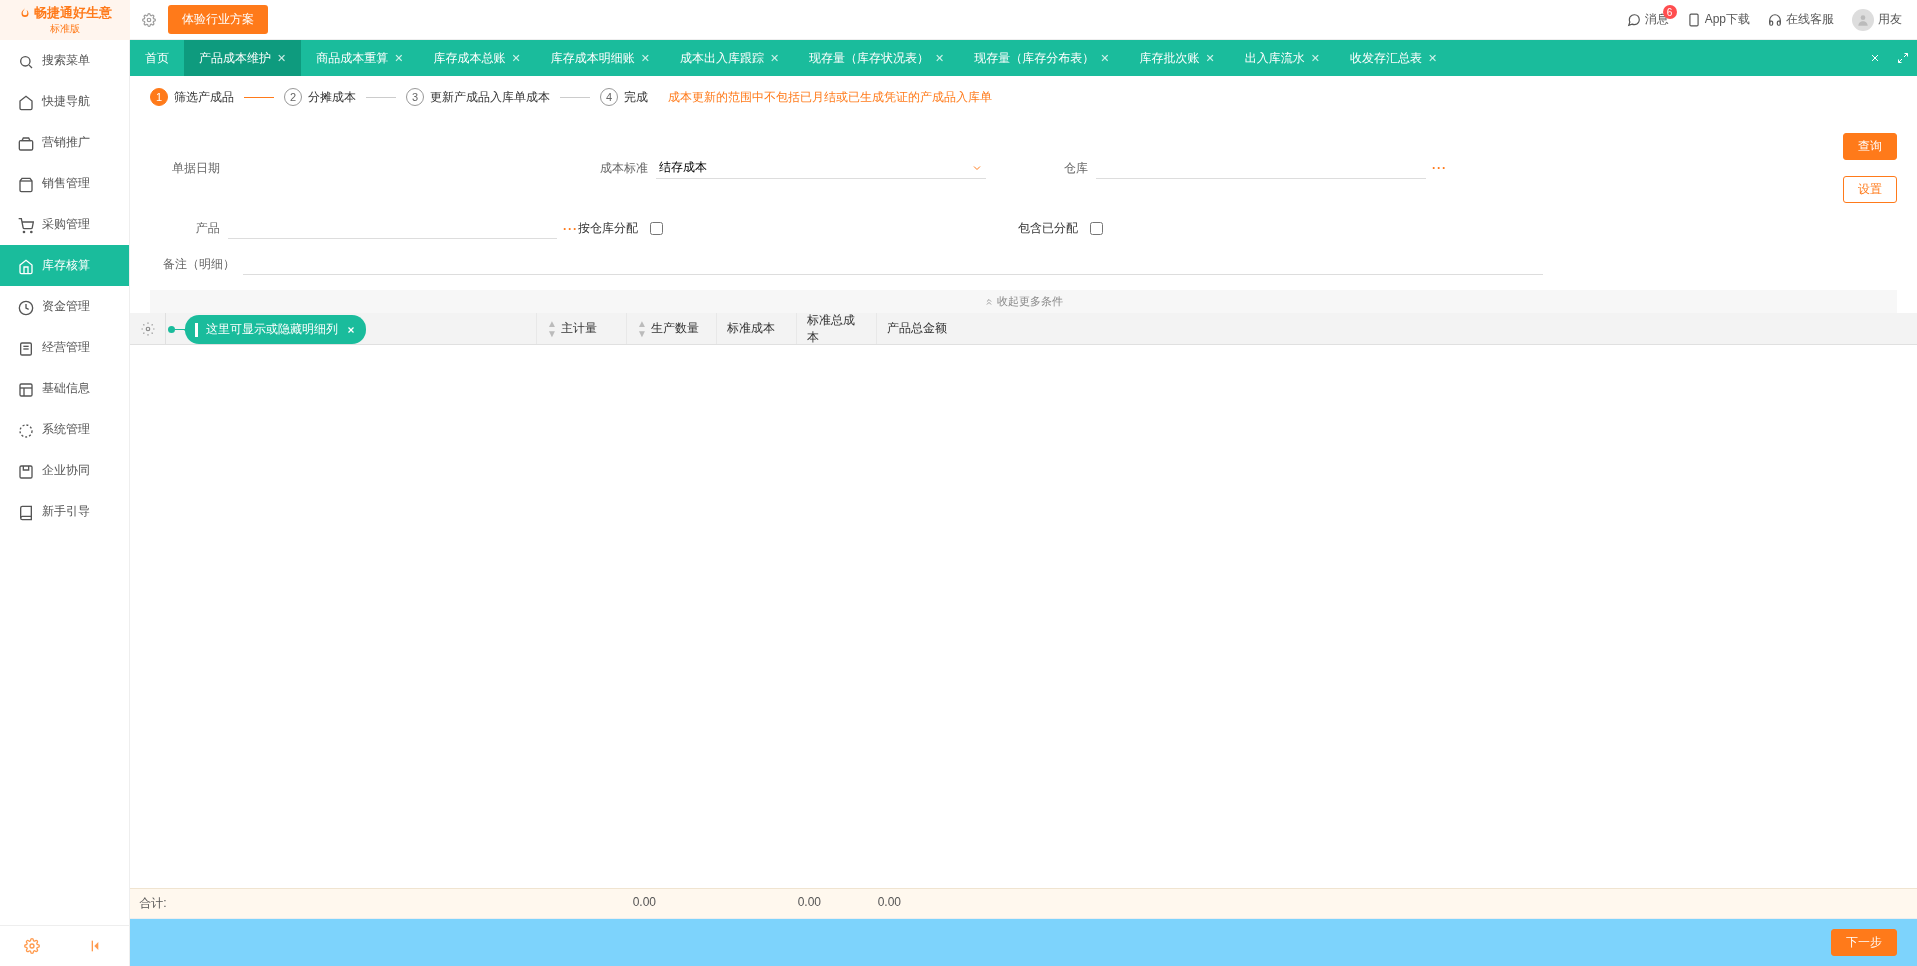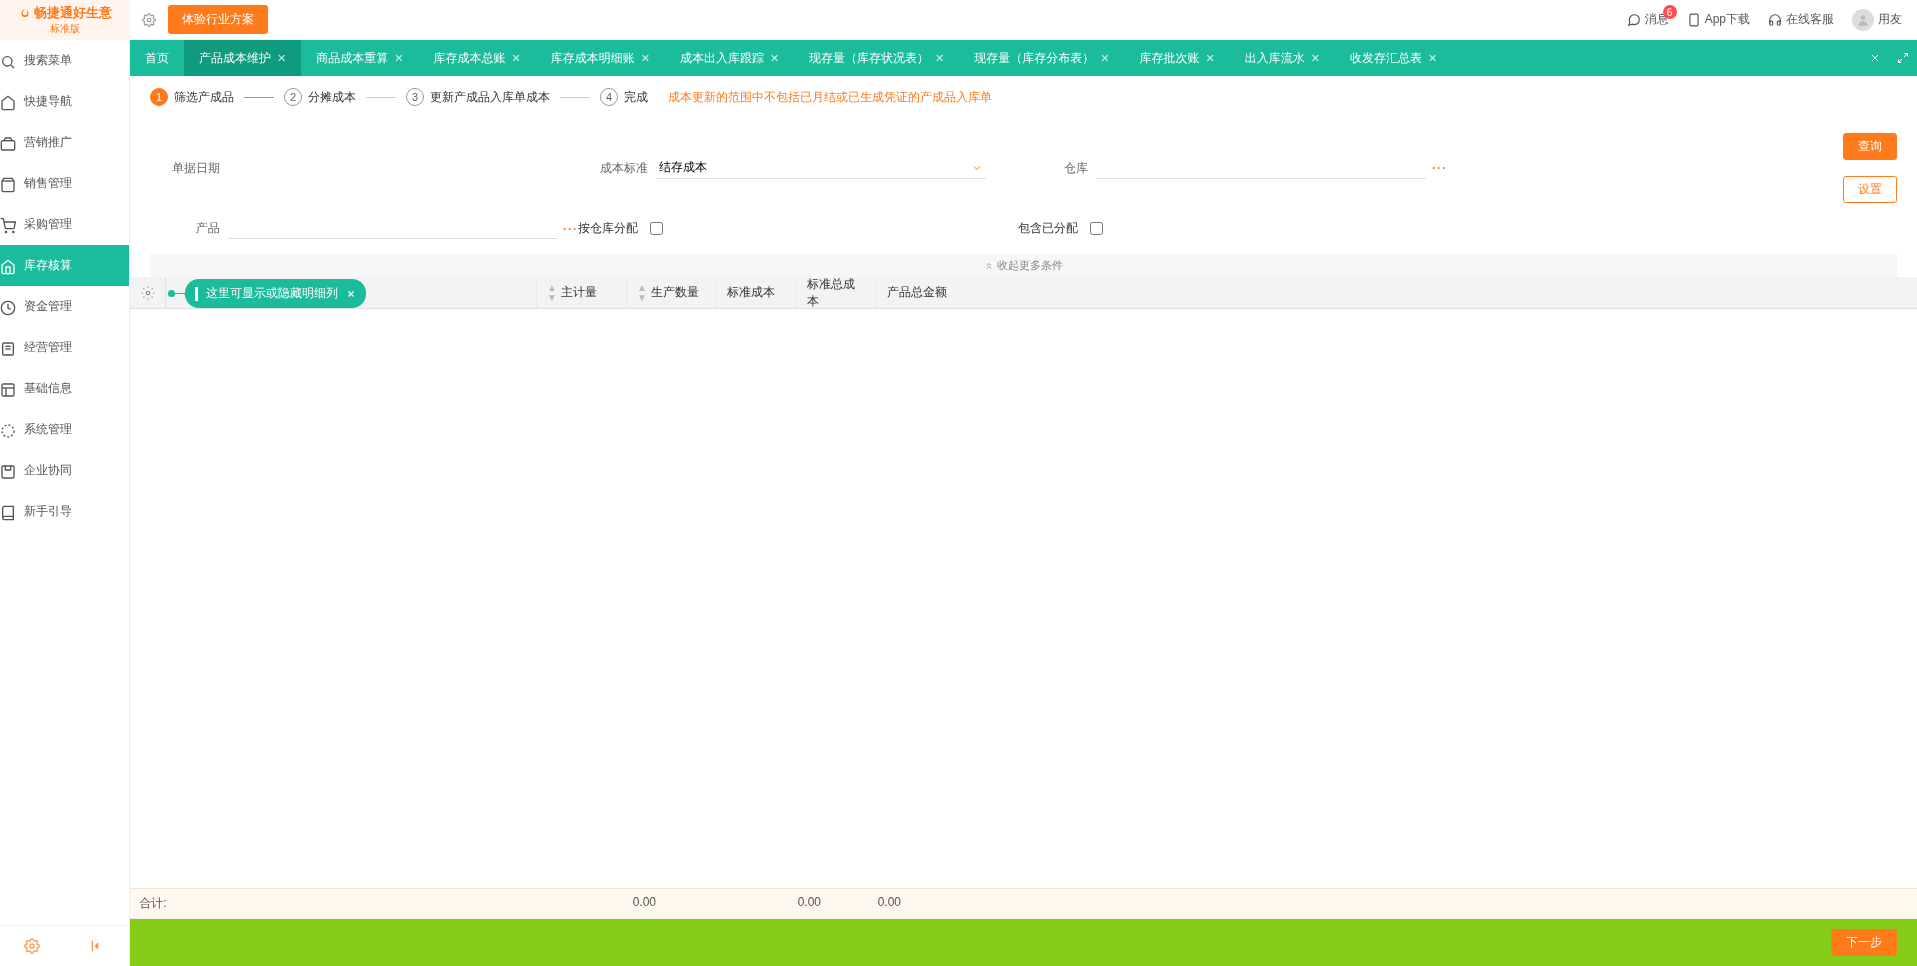--- a/index.html
+++ b/index.html
@@ -16,21 +16,21 @@
 .experience-btn { background: #ff7a1a; color: #fff; border: none; padding: 6px 14px; border-radius: 3px; cursor: pointer; font-size: 12px; }
 .top-right { margin-left: auto; display: flex; align-items: center; gap: 18px; padding-right: 15px; }
 .top-right-item { display: flex; align-items: center; gap: 4px; color: #555; cursor: pointer; position: relative; }
 .badge { position: absolute; top: -6px; right: -8px; background: #ff4d4f; color: #fff; border-radius: 8px; min-width: 14px; height: 14px; font-size: 10px; display: flex; align-items: center; justify-content: center; padding: 0 2px; }
 .avatar { width: 22px; height: 22px; border-radius: 50%; background: #ddd; display: flex; align-items: center; justify-content: center; }
 
 
 .app-layout { display: flex; height: calc(100vh - 40px); }
 .sidebar { width: 130px; background: #fff; border-right: 1px solid #eee; display: flex; flex-direction: column; }
 .sidebar-items { flex: 1; }
-.sidebar-item { display: flex; align-items: center; gap: 10px; padding: 12px 0; color: #555; cursor: pointer; }
+.sidebar-item { display: flex; align-items: center; gap: 10px; padding: 12px 18px; color: #555; cursor: pointer; }
 .sidebar-item.active { background: #1abc9c; color: #fff; }
 .sidebar-footer { display: flex; justify-content: space-around; padding: 12px 0; border-top: 1px solid #eee; }
 .sidebar-footer-btn { color: #ff9a4d; cursor: pointer; font-size: 14px; }
 
 
 .main-area { flex: 1; display: flex; flex-direction: column; background: #f0f0f0; overflow: hidden; }
 
 
 .tab-bar { background: #1abc9c; display: flex; align-items: center; height: 36px; }
 .tab { color: #fff; padding: 0 15px; height: 36px; display: flex; align-items: center; gap: 6px; cursor: pointer; white-space: nowrap; font-size: 12px; }
@@ -78,21 +78,21 @@
 .tooltip-bar { width: 3px; height: 14px; background: #fff; }
 .tooltip-close { cursor: pointer; }
 .connector-dot { position: absolute; left: 38px; top: 13px; width: 7px; height: 7px; border-radius: 50%; background: #1abc9c; z-index: 4; }
 .connector-line { position: absolute; left: 45px; top: 16px; width: 10px; height: 1px; background: #1abc9c; z-index: 4; }
 .table-body { flex: 1; }
 .table-footer-row { display: flex; background: #fff8ee; border-top: 1px solid #f0e4d0; padding: 6px 0; }
 .tf-label { width: 46px; text-align: center; color: #555; }
 .tf-cell { text-align: right; padding-right: 10px; color: #555; }
 
 
-.bottom-bar { background: #84cc16; padding: 10px 20px; display: flex; justify-content: flex-end; border-top: 1px solid #eee; }
+.bottom-bar { background: #7dd3fc; padding: 10px 20px; display: flex; justify-content: flex-end; border-top: 1px solid #eee; }
 
 
 .ico { width: 14px; height: 14px; display: inline-block; }
 svg { display: block; }
 </style>
 </head>
 <body>
 
 <div class="top-header">
   <div class="logo-area">
@@ -400,20 +400,26 @@
           <div class="checkbox-wrap">
             <span>按仓库分配</span>
             <input type="checkbox" style="">
           </div>
         </div>
         <div class="filter-group">
           <div class="checkbox-wrap">
             <span>包含已分配</span>
             <input type="checkbox" style="">
           </div>
+        </div>
+      </div>
+      <div class="filter-row">
+        <div class="filter-group" style="width:100%;">
+          <span class="filter-label" style="width:85px;">备注（明细）</span>
+          <input class="filter-input" style="width: 1300px;">
         </div>
       </div>
       <div class="collapse-bar">
         <svg width="10" height="10" viewBox="0 0 24 24" fill="none" stroke="#888" stroke-width="2" style="display:inline-block;vertical-align:middle;">
             <polyline points="17 11 12 6 7 11"></polyline>
             <polyline points="17 18 12 13 7 18"></polyline>
           </svg>
         <span>收起更多条件</span>
       </div>
     </div>

